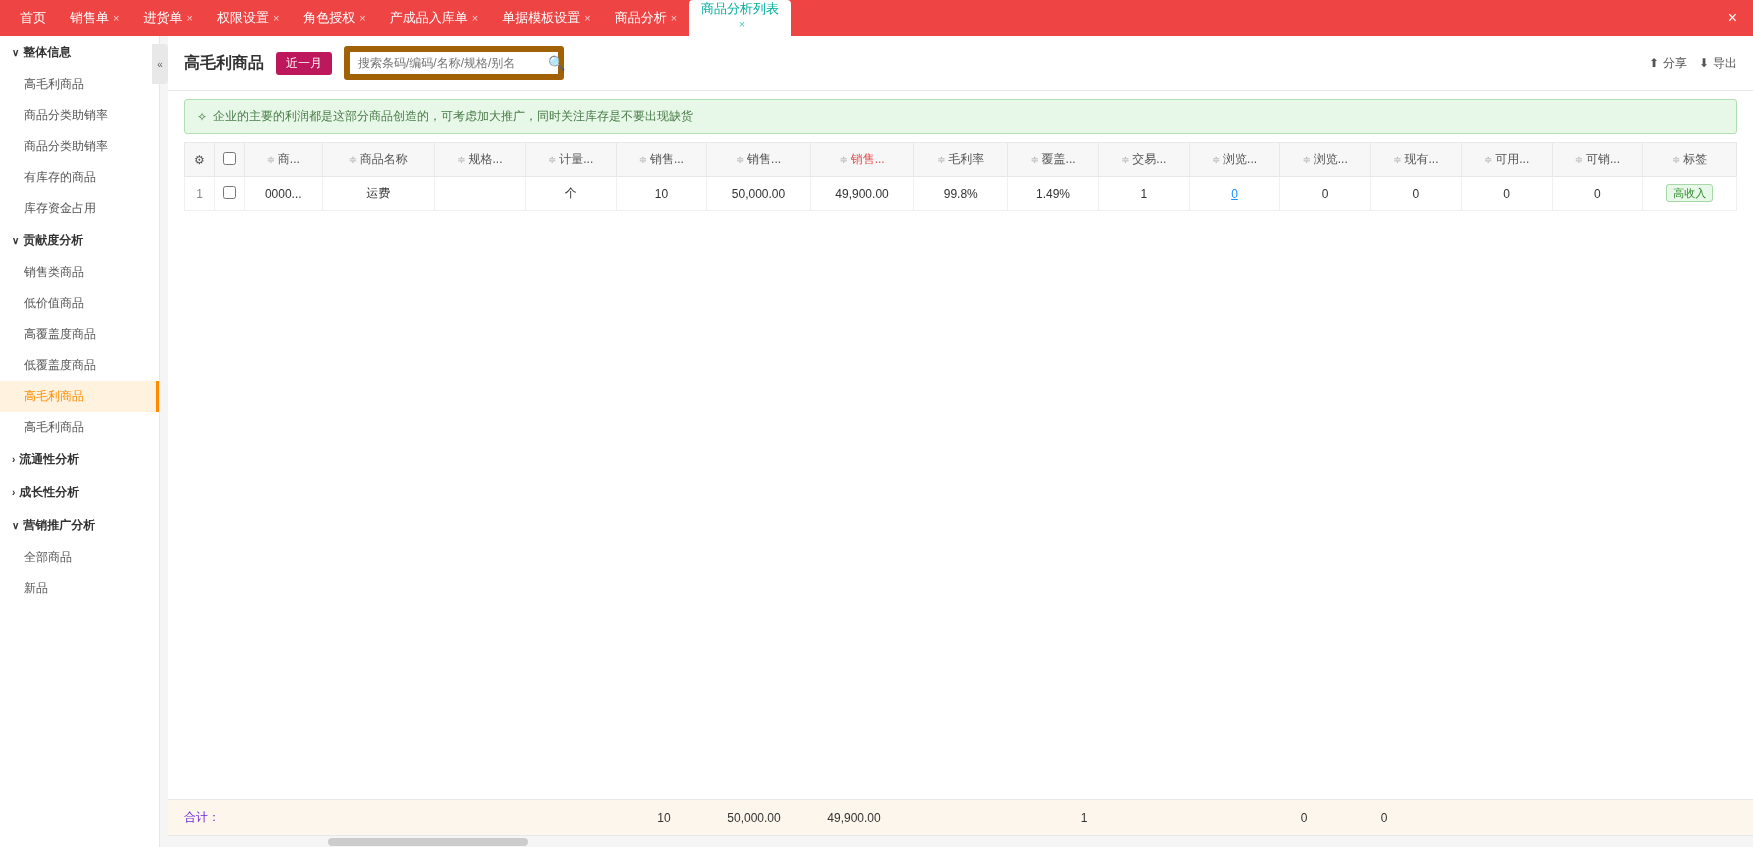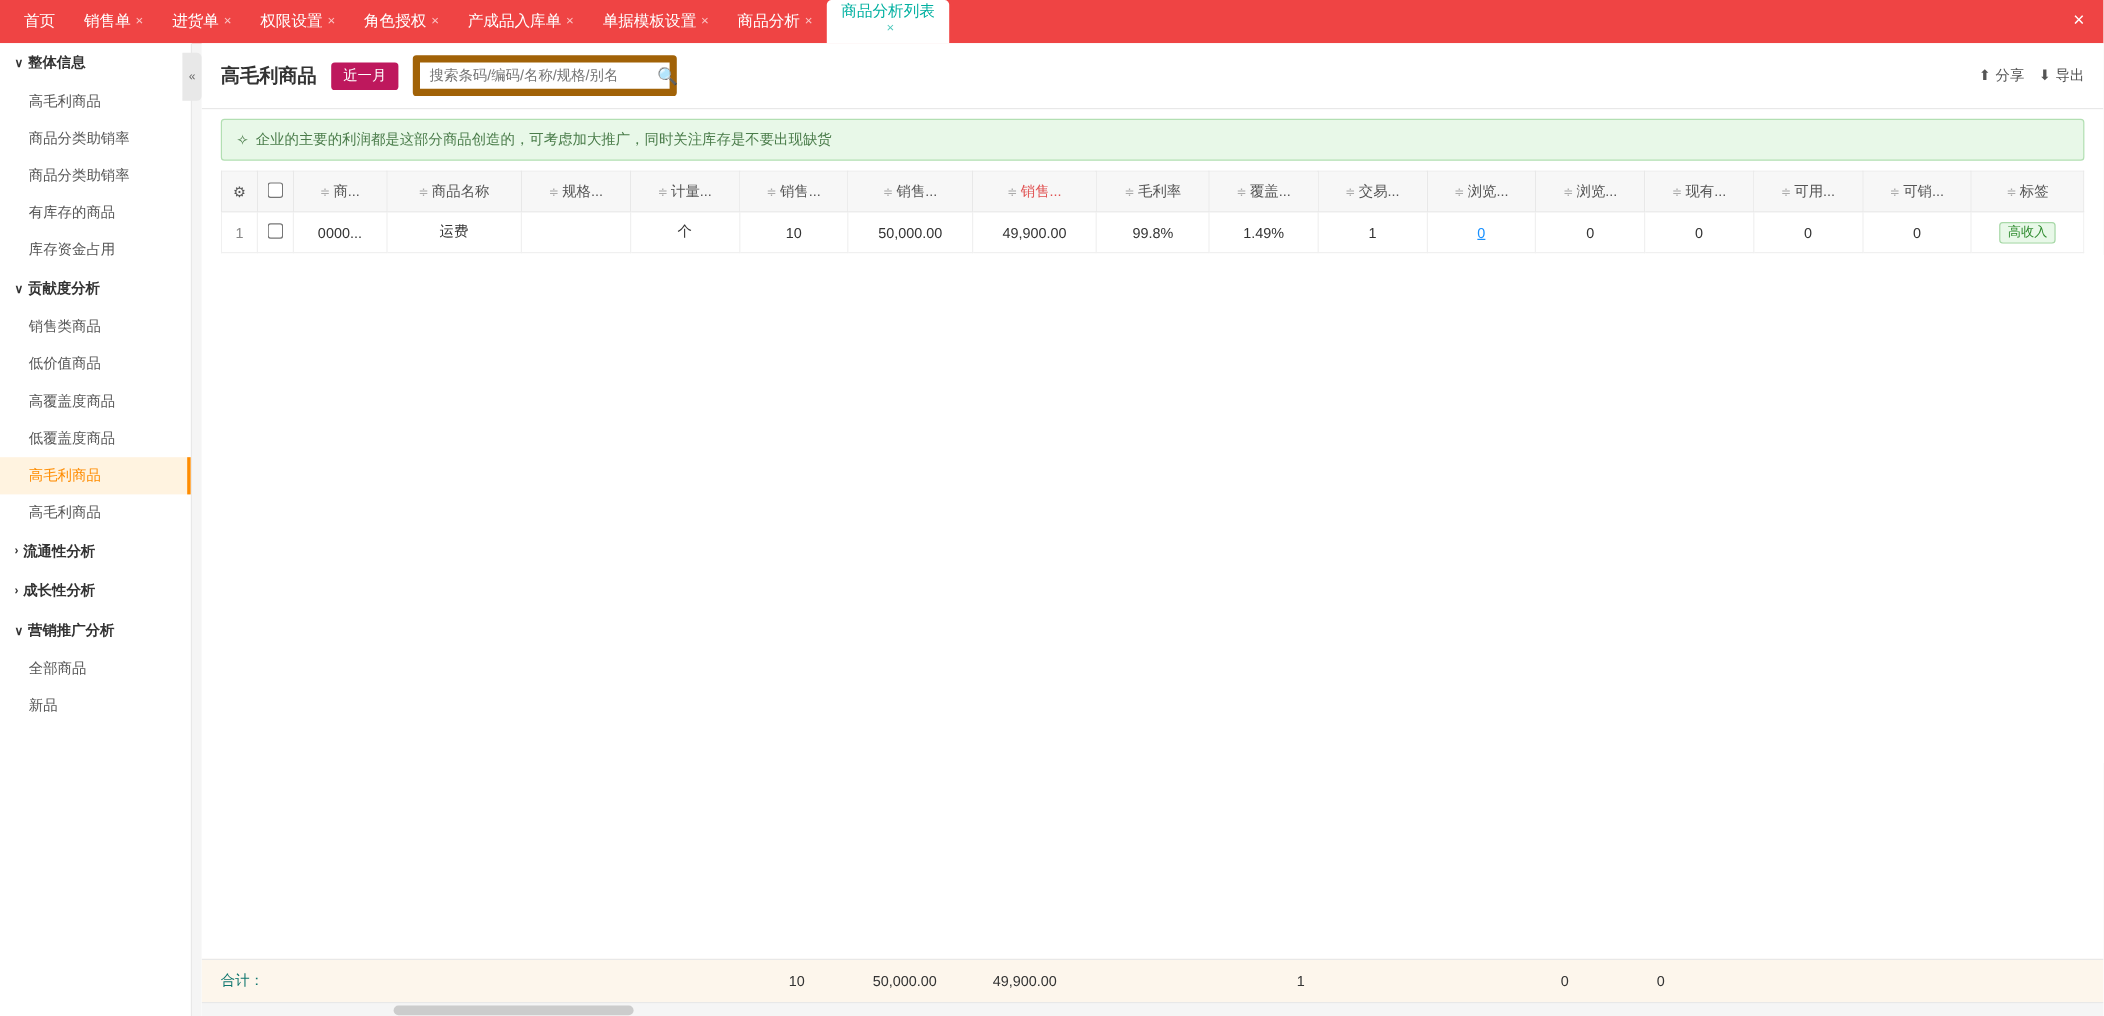--- a/index.html
+++ b/index.html
@@ -215,21 +215,21 @@
       padding: 8px 16px;
       display: flex;
       align-items: center;
       font-size: 12px;
       color: #333;
       gap: 0;
       height: 36px;
     }
     .footer-label {
       width: 60px;
-      color: #0f766e;
+      color: #6d28d9;
     }
     .footer-cells {
       display: flex;
       flex: 1;
     }
     .footer-cell {
       text-align: center;
       padding: 0 6px;
     }
 

